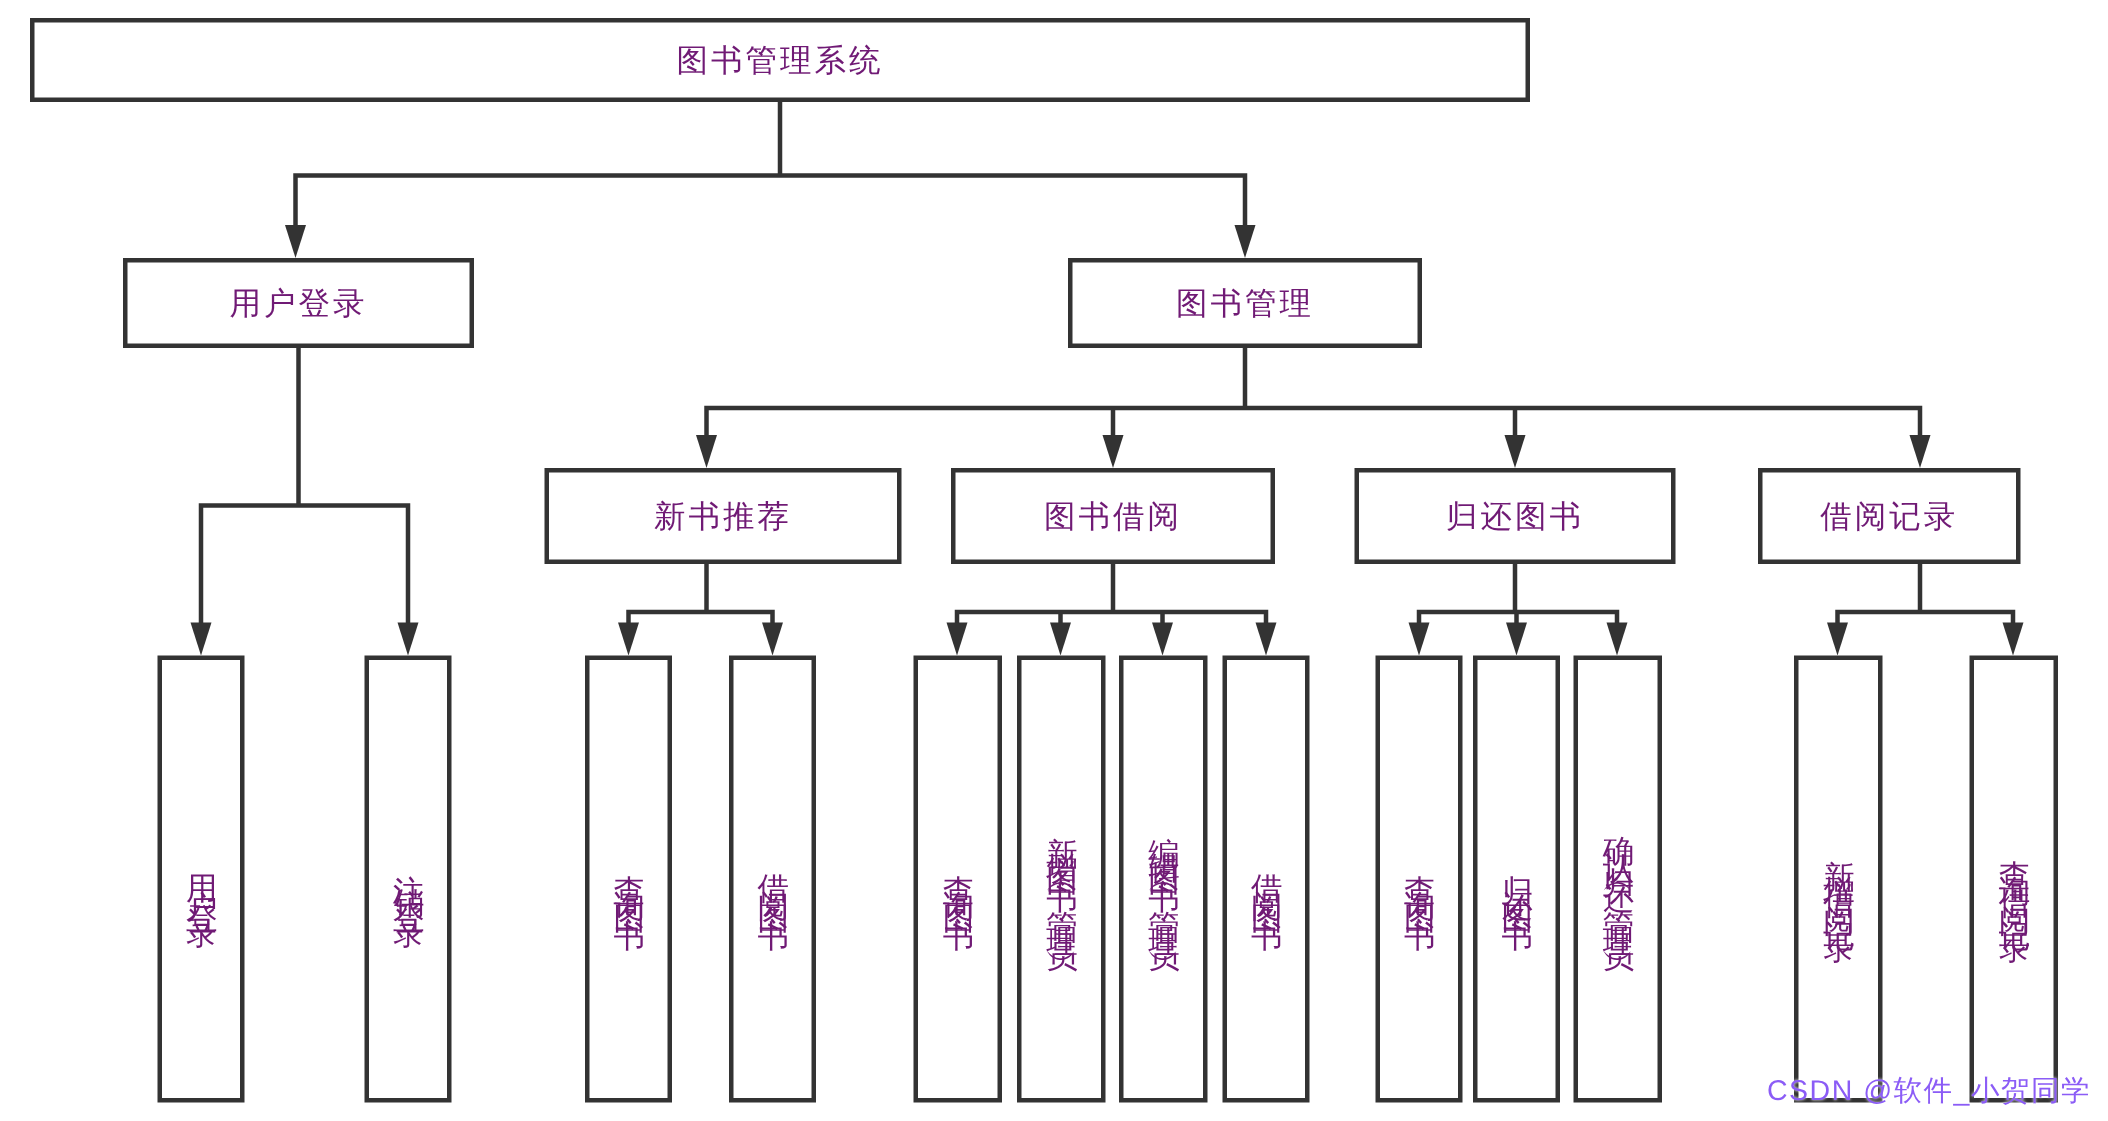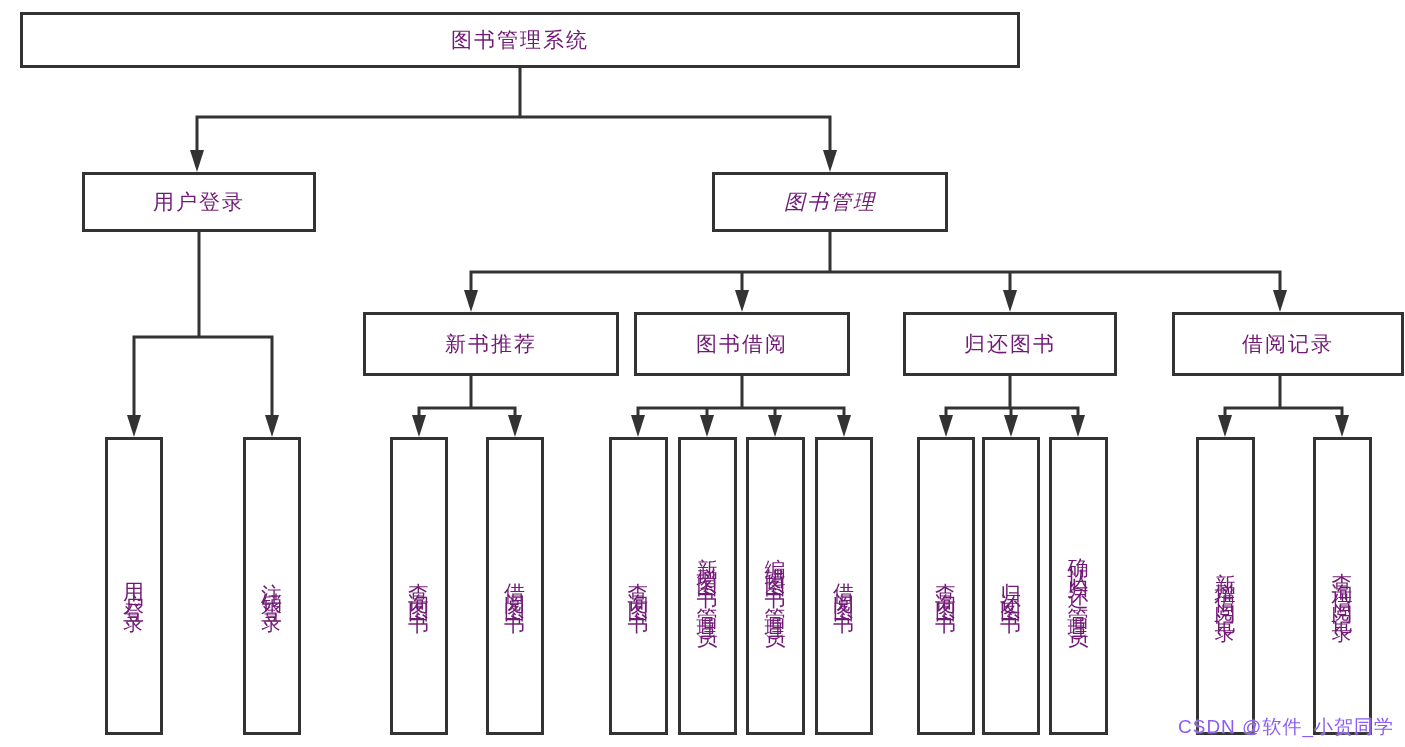--- a/index.html
+++ b/index.html
@@ -105,34 +105,34 @@
       </g>
     </svg>
 
   <div class="node h" style="left:20px; top:12px; width:1000px; height:56px;">
     <span>图书管理系统</span>
   </div>
 
   <div class="node h" style="left:82px; top:172px; width:234px; height:60px;">
     <span>用户登录</span>
   </div>
-  <div class="node h" style="left:712px; top:172px; width:236px; height:60px;font-style:italic;">
+  <div class="node h" style="left:712px; top:172px; width:236px; height:60px;">
     <span>图书管理</span>
   </div>
 
-  <div class="node h" style="left:363px; top:312px; width:256px; height:64px;">
+  <div class="node h" style="left:363px; top:312px; width:238px; height:64px;">
     <span>新书推荐</span>
   </div>
   <div class="node h" style="left:634px; top:312px; width:216px; height:64px;">
     <span>图书借阅</span>
   </div>
   <div class="node h" style="left:903px; top:312px; width:214px; height:64px;">
     <span>归还图书</span>
   </div>
-  <div class="node h" style="left:1172px; top:312px; width:232px; height:64px;">
+  <div class="node h" style="left:1172px; top:312px; width:175px; height:64px;">
     <span>借阅记录</span>
   </div>
 
   <div class="node v" style="left:105px; top:437px; width:58px; height:298px;">
     <span>用户登录</span>
   </div>
   <div class="node v" style="left:243px; top:437px; width:58px; height:298px;">
     <span>注销登录</span>
   </div>
 

